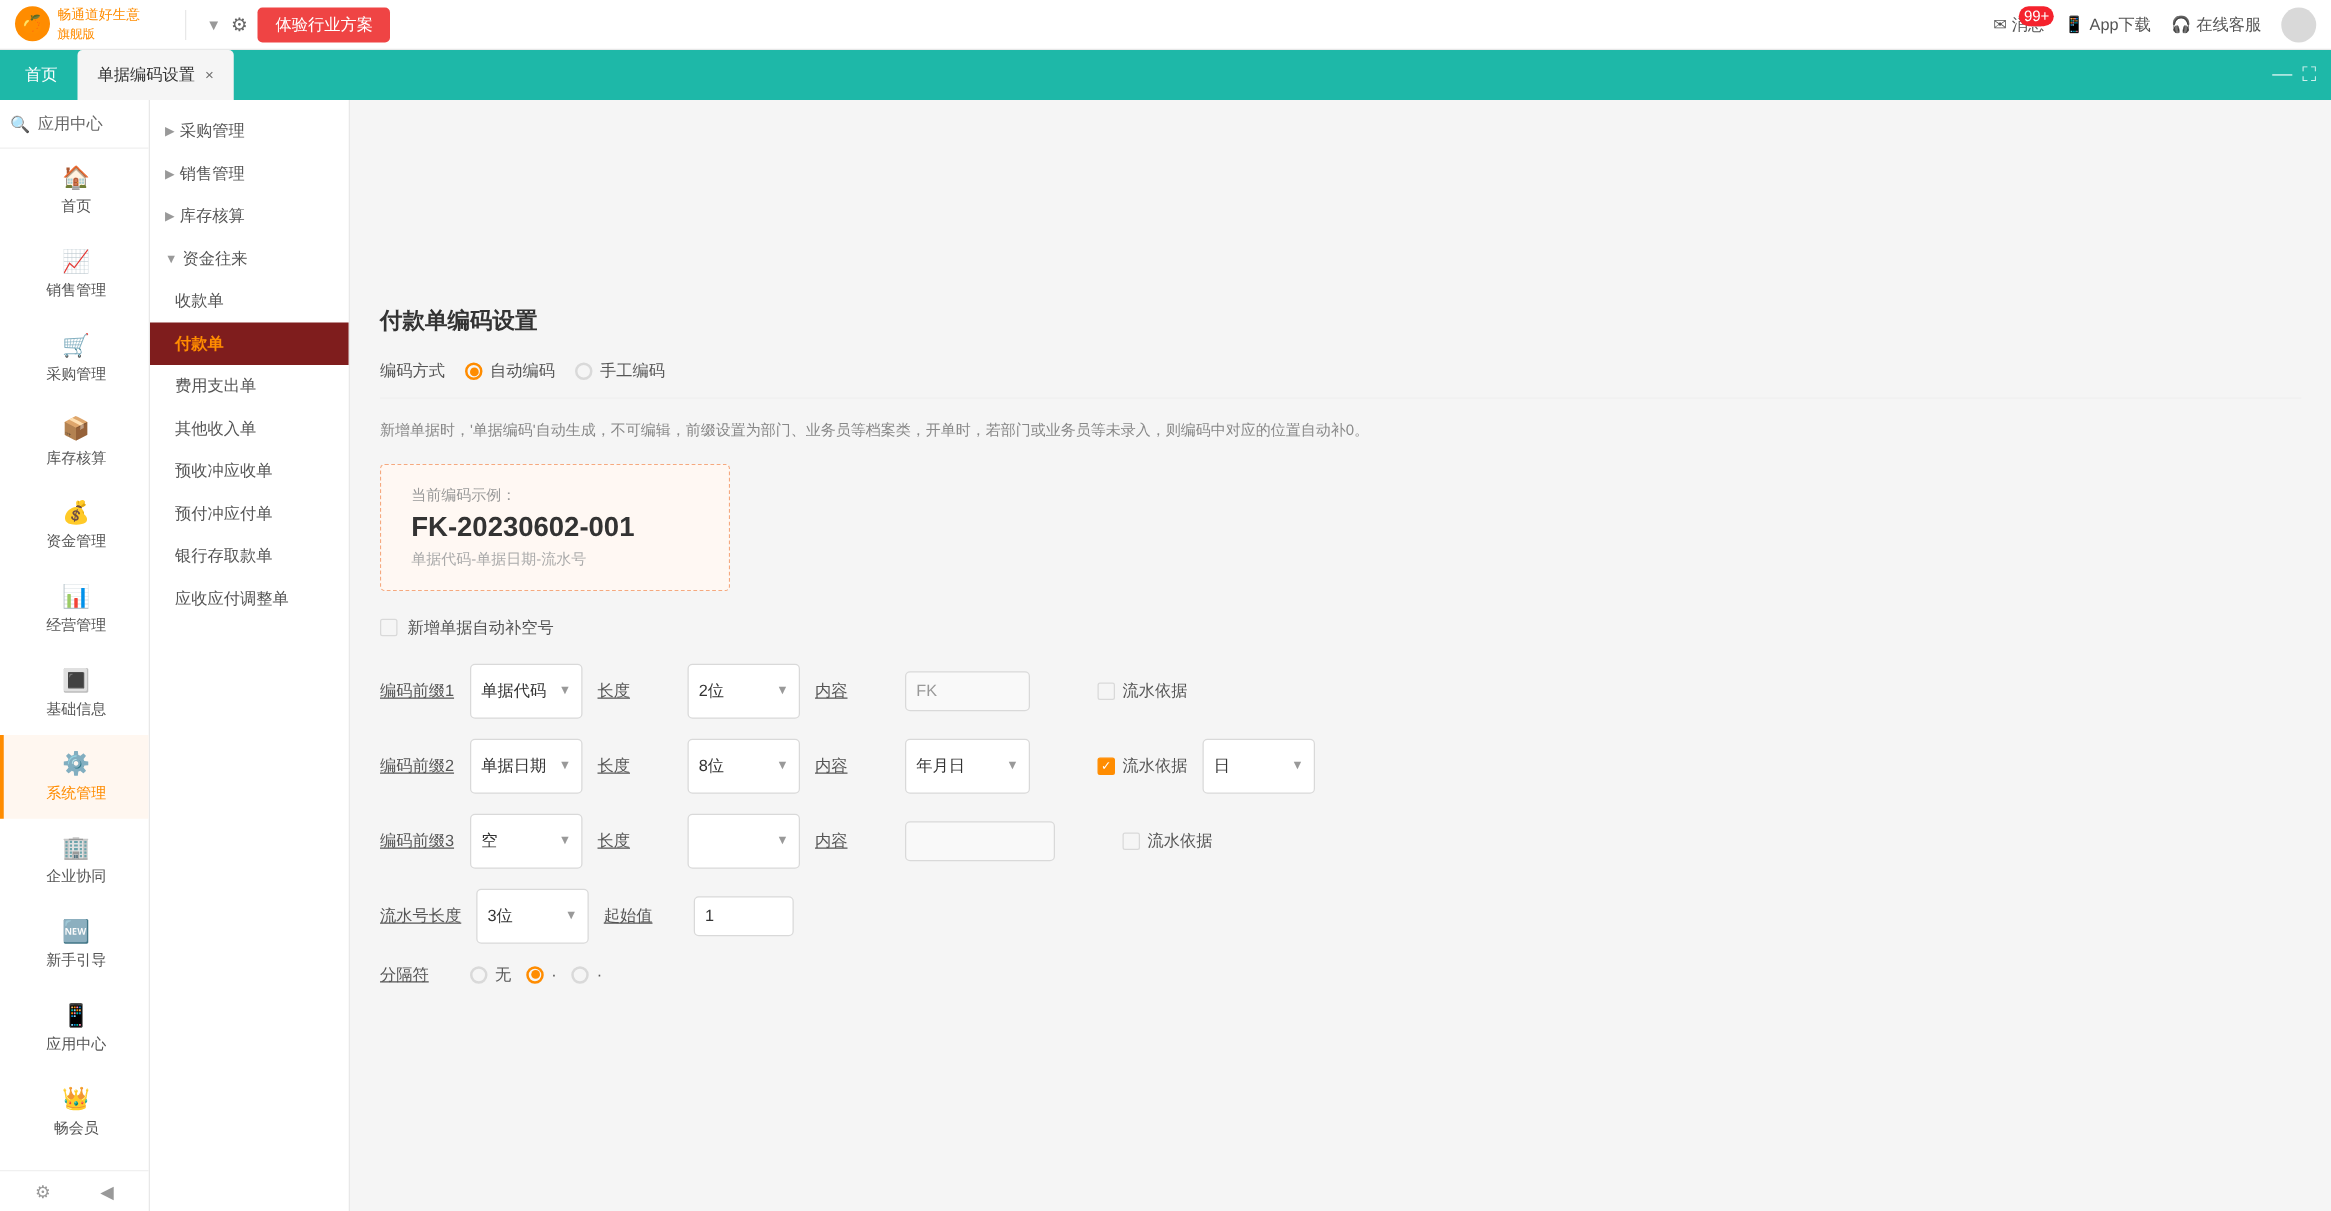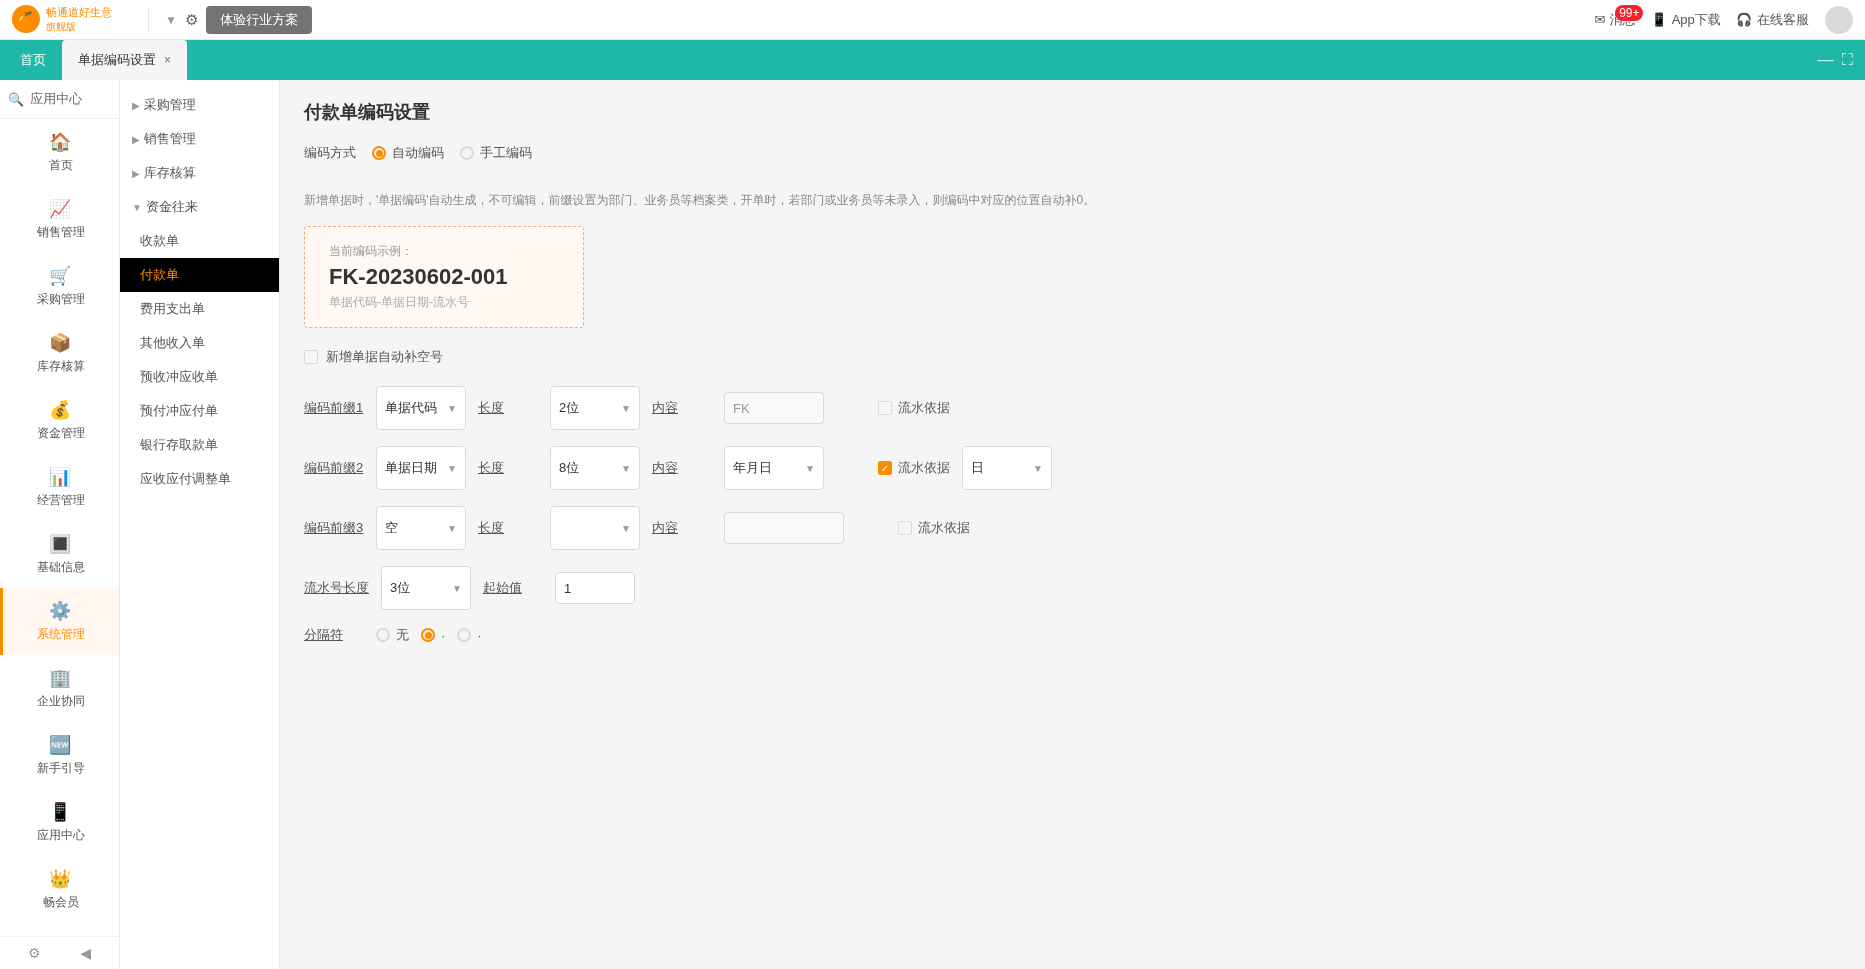--- a/index.html
+++ b/index.html
@@ -6,21 +6,21 @@
     body { font-family: 'Microsoft YaHei', sans-serif; font-size: 13px; background: #f5f5f5; color: #333; display: flex; flex-direction: column; height: 100vh; overflow: hidden; }
 
     
     .topbar { height: 40px; background: #fff; border-bottom: 1px solid #e8e8e8; display: flex; align-items: center; padding: 0 12px; gap: 8px; z-index: 100; flex-shrink: 0; }
     .topbar-logo { display: flex; align-items: center; gap: 6px; width: 120px; }
     .topbar-logo-icon { width: 28px; height: 28px; background: #ff8c00; border-radius: 50%; display: flex; align-items: center; justify-content: center; color: #fff; font-size: 14px; }
     .topbar-logo-text { font-size: 11px; color: #ff8c00; line-height: 1.3; }
     .topbar-logo-sub { font-size: 10px; color: #ff8c00; }
     .topbar-chevron { color: #999; font-size: 12px; cursor: pointer; }
     .topbar-gear { color: #666; cursor: pointer; font-size: 15px; }
-    .topbar-btn { background: #737373; color: #fff; border: none; border-radius: 4px; padding: 5px 14px; cursor: pointer; font-size: 13px; }
+    .topbar-btn { background: #ef4444; color: #fff; border: none; border-radius: 4px; padding: 5px 14px; cursor: pointer; font-size: 13px; }
     .topbar-right { display: flex; align-items: center; gap: 16px; margin-left: auto; }
     .topbar-right-item { display: flex; align-items: center; gap: 4px; cursor: pointer; font-size: 13px; color: #555; position: relative; }
     .badge { background: #f5222d; color: #fff; border-radius: 10px; font-size: 12px; padding: 1px 4px; position: absolute; top: -6px; right: -8px; text-align: right; }
     .topbar-avatar { width: 28px; height: 28px; border-radius: 50%; background: #d9d9d9; }
 
     
     .main-layout { display: flex; flex: 1; overflow: hidden; }
 
     
     .sidebar { width: 120px; background: #fff; border-right: 1px solid #e8e8e8; display: flex; flex-direction: column; flex-shrink: 0; overflow-y: auto; }
@@ -42,21 +42,21 @@
 
     
     .content-area { flex: 1; overflow: auto; background: #f5f5f5; }
     .content-inner { display: flex; height: 100%; }
 
     
     .sub-sidebar { width: 160px; background: #fff; border-right: 1px solid #e8e8e8; padding: 8px 0; flex-shrink: 0; overflow-y: auto; }
     .sub-sidebar-group { }
     .sub-sidebar-group-title { padding: 8px 12px; color: #555; font-size: 13px; cursor: pointer; display: flex; align-items: center; gap: 4px; }
     .sub-sidebar-item { padding: 8px 20px; font-size: 13px; color: #555; cursor: pointer; }
-    .sub-sidebar-item.active { color: #ff8c00; background: #000000; font-weight: 400; }
+    .sub-sidebar-item.active { color: #ff8c00; background: #7f1d1d; font-weight: 700; }
     .chevron { font-size: 10px; color: #999; }
 
     
     .main-content { flex: 1; padding: 20px 24px; overflow-y: auto; }
     .page-title { font-size: 18px; font-weight: 600; color: #333; margin-bottom: 20px; }
 
     
     .section-row { display: flex; align-items: center; gap: 16px; margin-bottom: 16px; padding-bottom: 12px; border-bottom: 1px solid #f0f0f0; }
     .section-label { font-size: 13px; color: #555; }
     .radio-group { display: flex; align-items: center; gap: 16px; }
@@ -254,21 +254,21 @@
           </div>
           <div class="sub-sidebar-item">
             <span>银行存取款单</span>
           </div>
           <div class="sub-sidebar-item">
             <span>应收应付调整单</span>
           </div>
         </div>
       </div>
 
-      <div style="flex:1; display:flex; flex-direction:column; overflow:hidden;">
+      <div style="flex:1; display:flex; overflow:hidden;align-items:center;">
         <div class="main-content">
           <div class="page-title">付款单编码设置</div>
 
           
           <div class="section-row">
             <span class="section-label">编码方式</span>
             <div class="radio-group">
               <div class="radio-item">
                 <div class="radio-dot checked"></div>
                 <span>自动编码</span>

